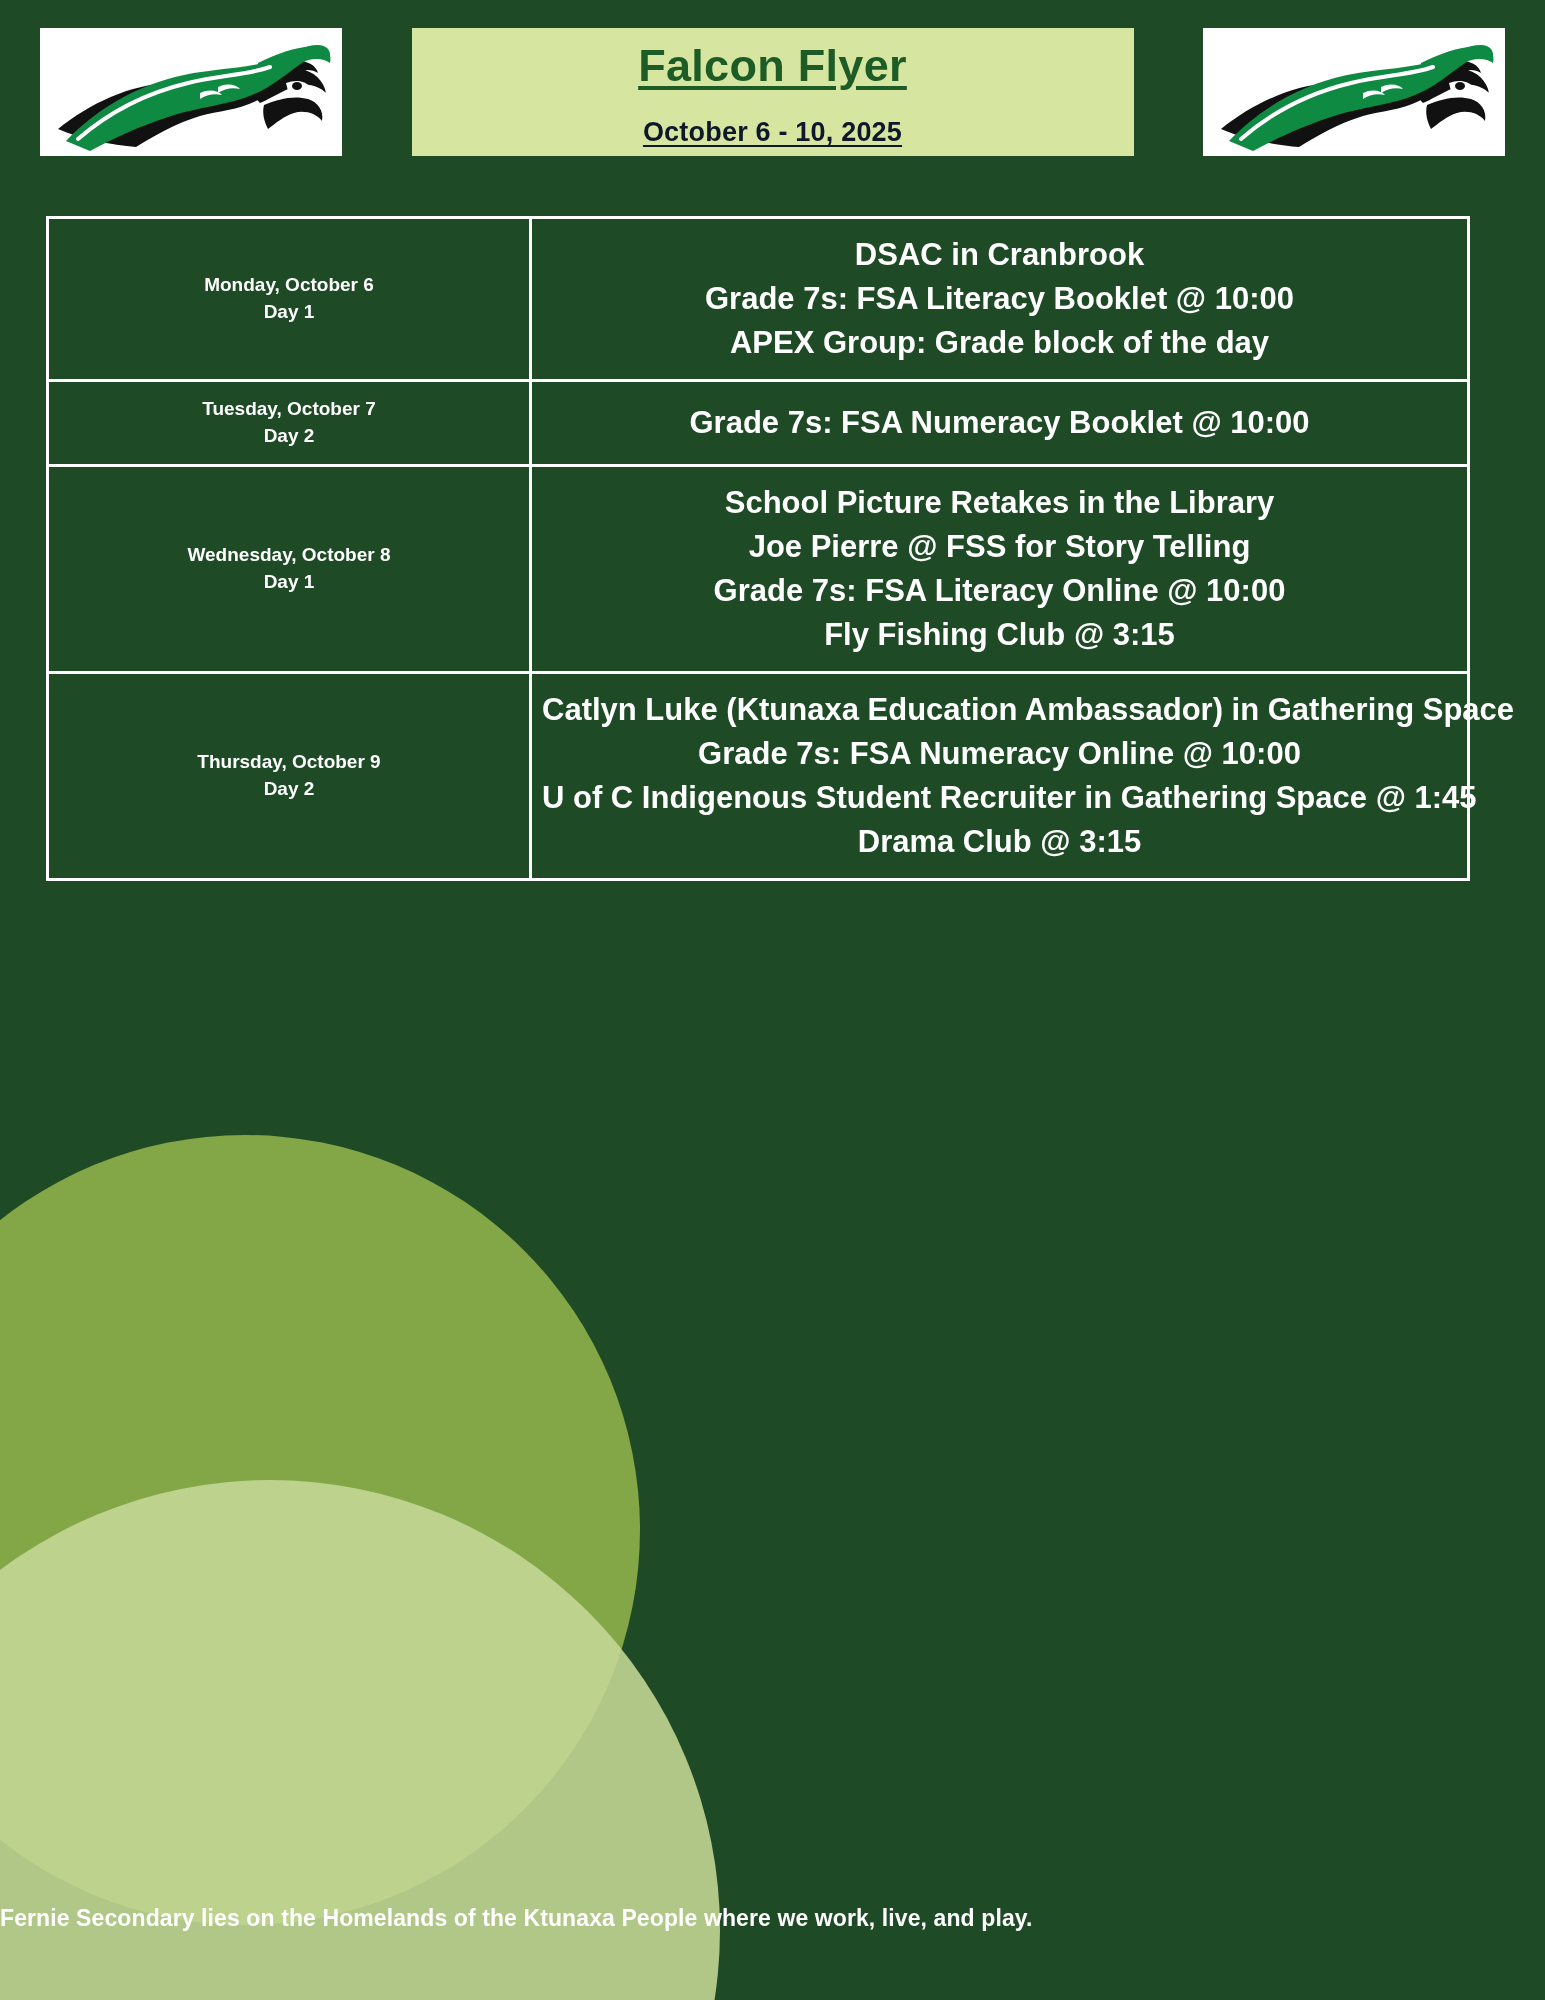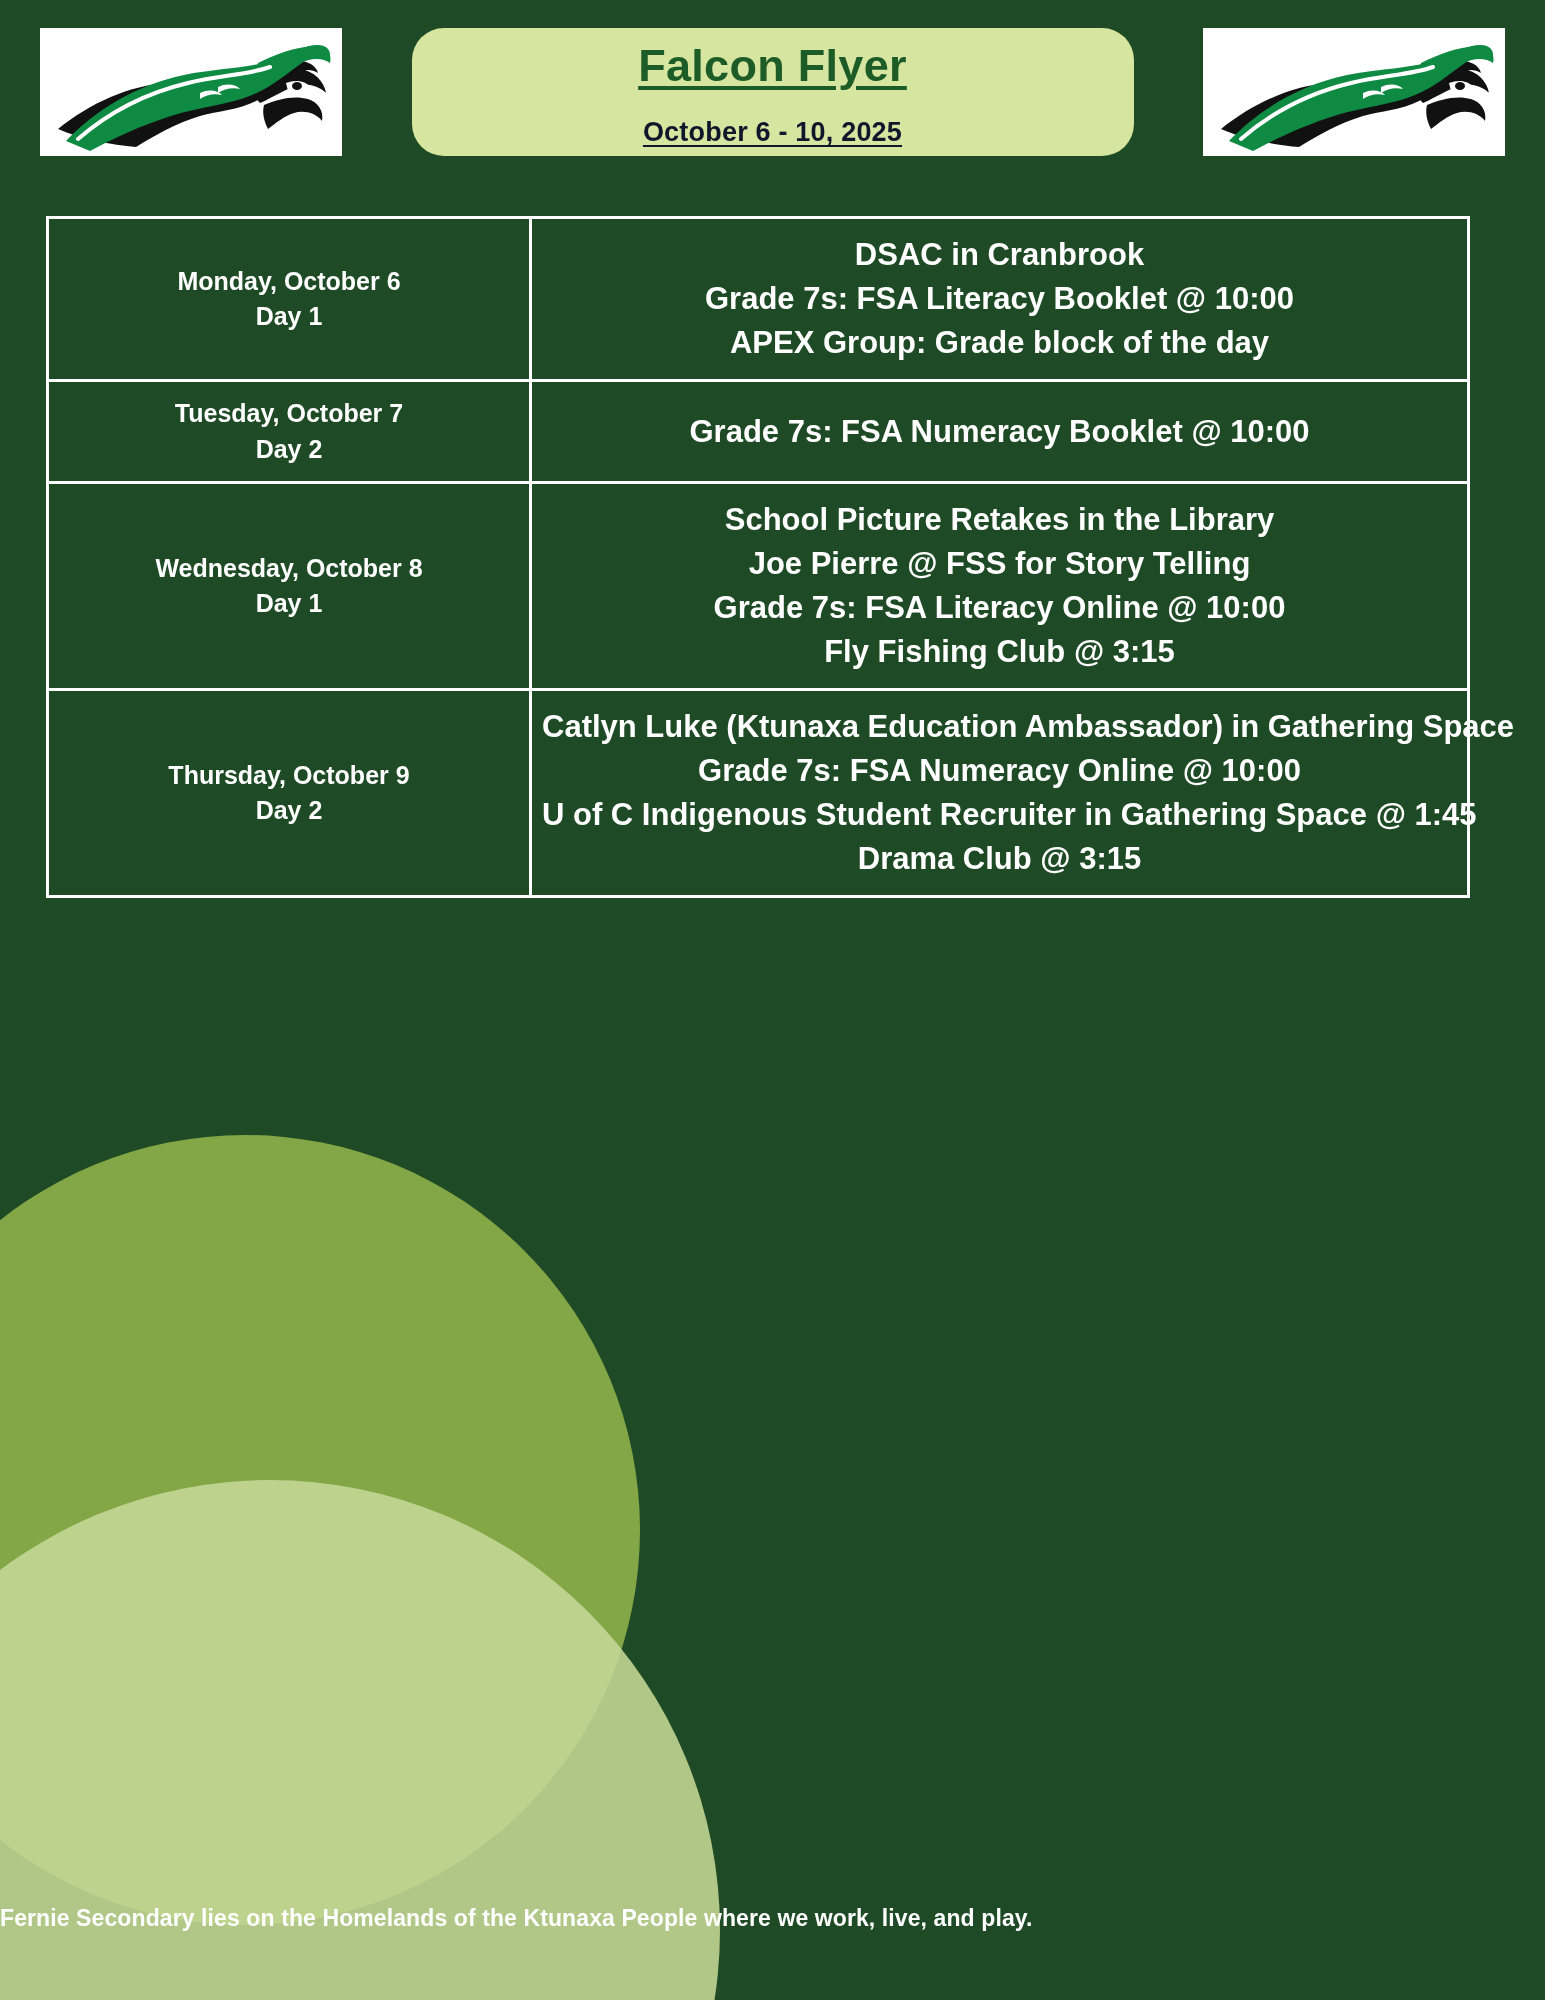--- a/index.html
+++ b/index.html
@@ -69,21 +69,20 @@
     flex: 0 0 auto;
     width: 722px;
     height: 128px;
     background: #d6e5a0;
     display: flex;
     flex-direction: column;
     align-items: center;
     justify-content: center;
     box-sizing: border-box;
     padding-top: 4px;
-    border-radius: 32px;
   }
   .title-main {
     font-size: 45px;
     font-weight: bold;
     color: #1d5c27;
     text-decoration: underline;
     text-underline-offset: 5px;
     line-height: 1.15;
     letter-spacing: 0.3px;
   }
@@ -113,21 +112,21 @@
     border: 3px solid #ffffff;
     color: #ffffff;
     font-weight: bold;
     text-align: center;
     vertical-align: middle;
     padding: 14px 10px;
     line-height: 1.42;
   }
   td.day-cell {
     width: 460px;
-    font-size: 25px;
+    font-size: 19px;
   }
   td.events-cell {
     font-size: 31px;
   }
   .evt-line { display: block; white-space: nowrap; }
 
   
   .upcoming {
     position: relative;
     z-index: 2;

